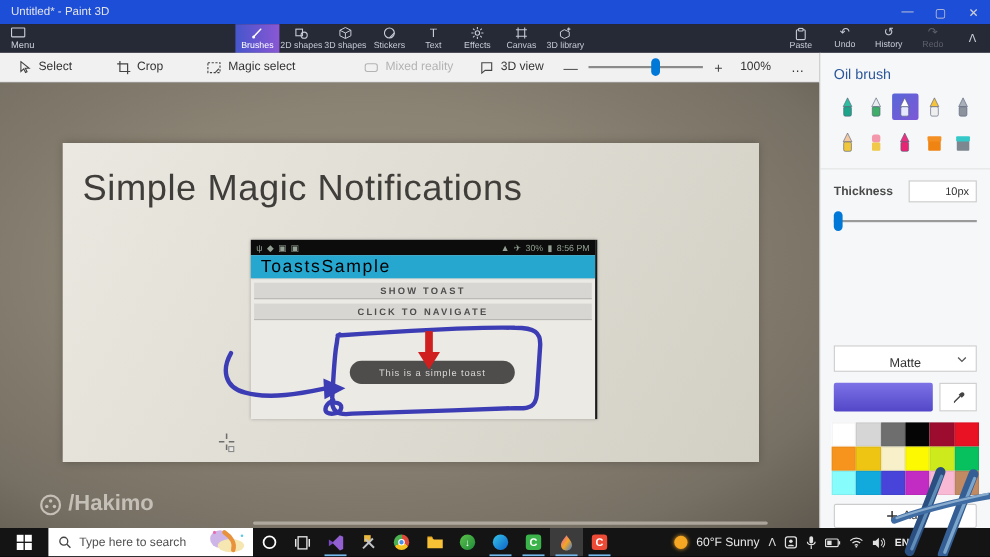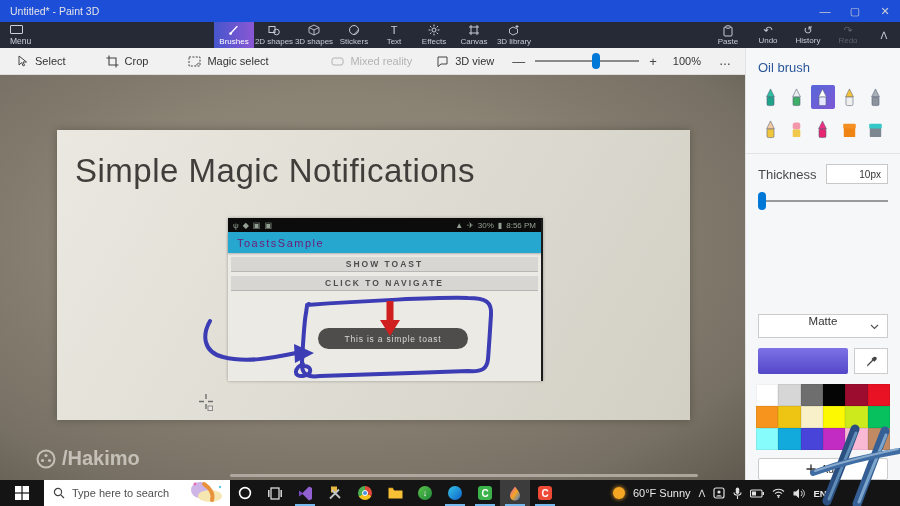--- a/index.html
+++ b/index.html
@@ -46,44 +46,44 @@
       overflow:hidden;}
   .slide{position:absolute;left:57px;top:55px;width:633px;height:290px;
       background:linear-gradient(120deg,#ebe8e1 0%,#e0ddd4 45%,#d2cfc5 100%);
       box-shadow:0 0 8px rgba(0,0,0,.25);}
   .slide-title{position:absolute;left:18px;top:22px;font-size:33px;font-weight:300;color:#403e3a;letter-spacing:.5px;}
 
   
   .phone{position:absolute;left:171px;top:88px;width:315px;height:163px;background:#eceae5;border-right:2px solid #1c1c1c;box-shadow:0 0 3px rgba(0,0,0,.3);}
   .p-status{height:14px;background:#0c0c0c;display:flex;align-items:center;justify-content:space-between;padding:0 5px;color:#93a093;font-size:8px;}
   .p-status .grp{display:flex;align-items:center;gap:4px;}
-  .p-appbar{height:21px;background:#26a7d0;color:#701a75;font-size:11px;display:flex;align-items:center;padding-left:9px;letter-spacing:1.5px;font-weight:500;box-shadow:0 1px 2px rgba(0,0,0,.25);}
+  .p-appbar{height:21px;background:#26a7d0;color:#000000;font-size:16px;display:flex;align-items:center;padding-left:9px;letter-spacing:1.5px;font-weight:500;box-shadow:0 1px 2px rgba(0,0,0,.25);}
   .p-btn{margin:4px 3px 0 3px;height:15px;background:#d8d6d2;border-bottom:1px solid #b9b7b3;display:flex;align-items:center;justify-content:center;font-size:8.5px;font-weight:600;letter-spacing:2px;color:#4e4e4e;}
   .toast{position:absolute;left:90px;top:110px;width:150px;height:21px;background:#4e4d4b;border-radius:11px;display:flex;align-items:center;justify-content:center;color:#d9d9d7;font-size:8.5px;letter-spacing:.8px;}
 
   .anno{position:absolute;left:0;top:0;width:745px;height:405px;pointer-events:none;}
 
   .hakimo{position:absolute;left:36px;top:372px;display:flex;align-items:center;gap:6px;color:#d3cec6;opacity:.85;font-size:20px;font-weight:700;}
   .hscroll{position:absolute;left:230px;top:399px;width:468px;height:3px;background:#b7b2a8;border-radius:2px;opacity:.85;}
 
   
   .panel{width:155px;background:#f6f7f8;border-left:1px solid #e2e2e2;padding:10px 12px 0 12px;position:relative;}
   .panel-title{color:#2b579a;font-size:13px;margin:2px 0 10px 0;}
   .brush-grid{display:grid;grid-template-columns:repeat(5,1fr);row-gap:8px;column-gap:2px;}
   .brush-tile{width:24px;height:24px;display:flex;align-items:center;justify-content:center;border-radius:2px;}
   .brush-tile svg{width:19px;height:19px;}
   .brush-tile.selected{background:linear-gradient(135deg,#5767d8,#7e58d6);}
   .p-divider{height:1px;background:#e3e3e3;margin:12px -12px 10px -12px;}
   .thick-row{display:flex;align-items:center;justify-content:space-between;}
-  .thick-label{font-size:13px;color:#4a4a4a;}
+  .thick-label{font-size:11px;color:#4a4a4a;font-weight:bold;}
   .thick-input{width:62px;height:20px;background:#fff;border:1px solid #c8c8c8;font-size:10px;color:#333;display:flex;align-items:center;justify-content:flex-end;padding-right:6px;}
   .thick-slider{position:relative;height:18px;margin-top:8px;}
   .thick-slider .track{position:absolute;left:0;right:0;top:8px;height:2px;background:#9a9a9a;}
   .thick-slider .thumb{position:absolute;left:0;top:0;width:8px;height:18px;border-radius:4px;background:#0078d7;}
-  .matte-select{margin-top:104px;height:24px;background:#fff;border:1px solid #cccccc;display:flex;align-items:flex-start;justify-content:center;position:relative;font-size:11.5px;color:#333;}
+  .matte-select{margin-top:104px;height:24px;background:#fff;border:1px solid #cccccc;display:flex;align-items:flex-end;justify-content:center;position:relative;font-size:11.5px;color:#333;}
   .matte-select .chev{position:absolute;right:8px;top:9px;}
   .color-row{display:flex;gap:6px;margin-top:10px;}
   .cur-swatch{flex:1;height:26px;border-radius:2px;background:linear-gradient(180deg,#7d72e6,#5347c8);}
   .dropper-btn{width:34px;height:26px;background:#fff;border:1px solid #cccccc;display:flex;align-items:center;justify-content:center;}
   .palette{display:grid;grid-template-columns:repeat(6,1fr);margin:10px -2px 0 -2px;}
   .pal-cell{height:22px;box-shadow:inset 0 0 0 1px rgba(0,0,0,.06);}
   .add-btn{margin-top:8px;height:22px;background:#fff;border:1px solid #cccccc;border-radius:2px;display:flex;align-items:center;justify-content:center;gap:5px;font-size:11px;color:#333;}
 
   
   .taskbar{height:26px;background:#141414;display:flex;align-items:stretch;color:#e8e8e8;}

